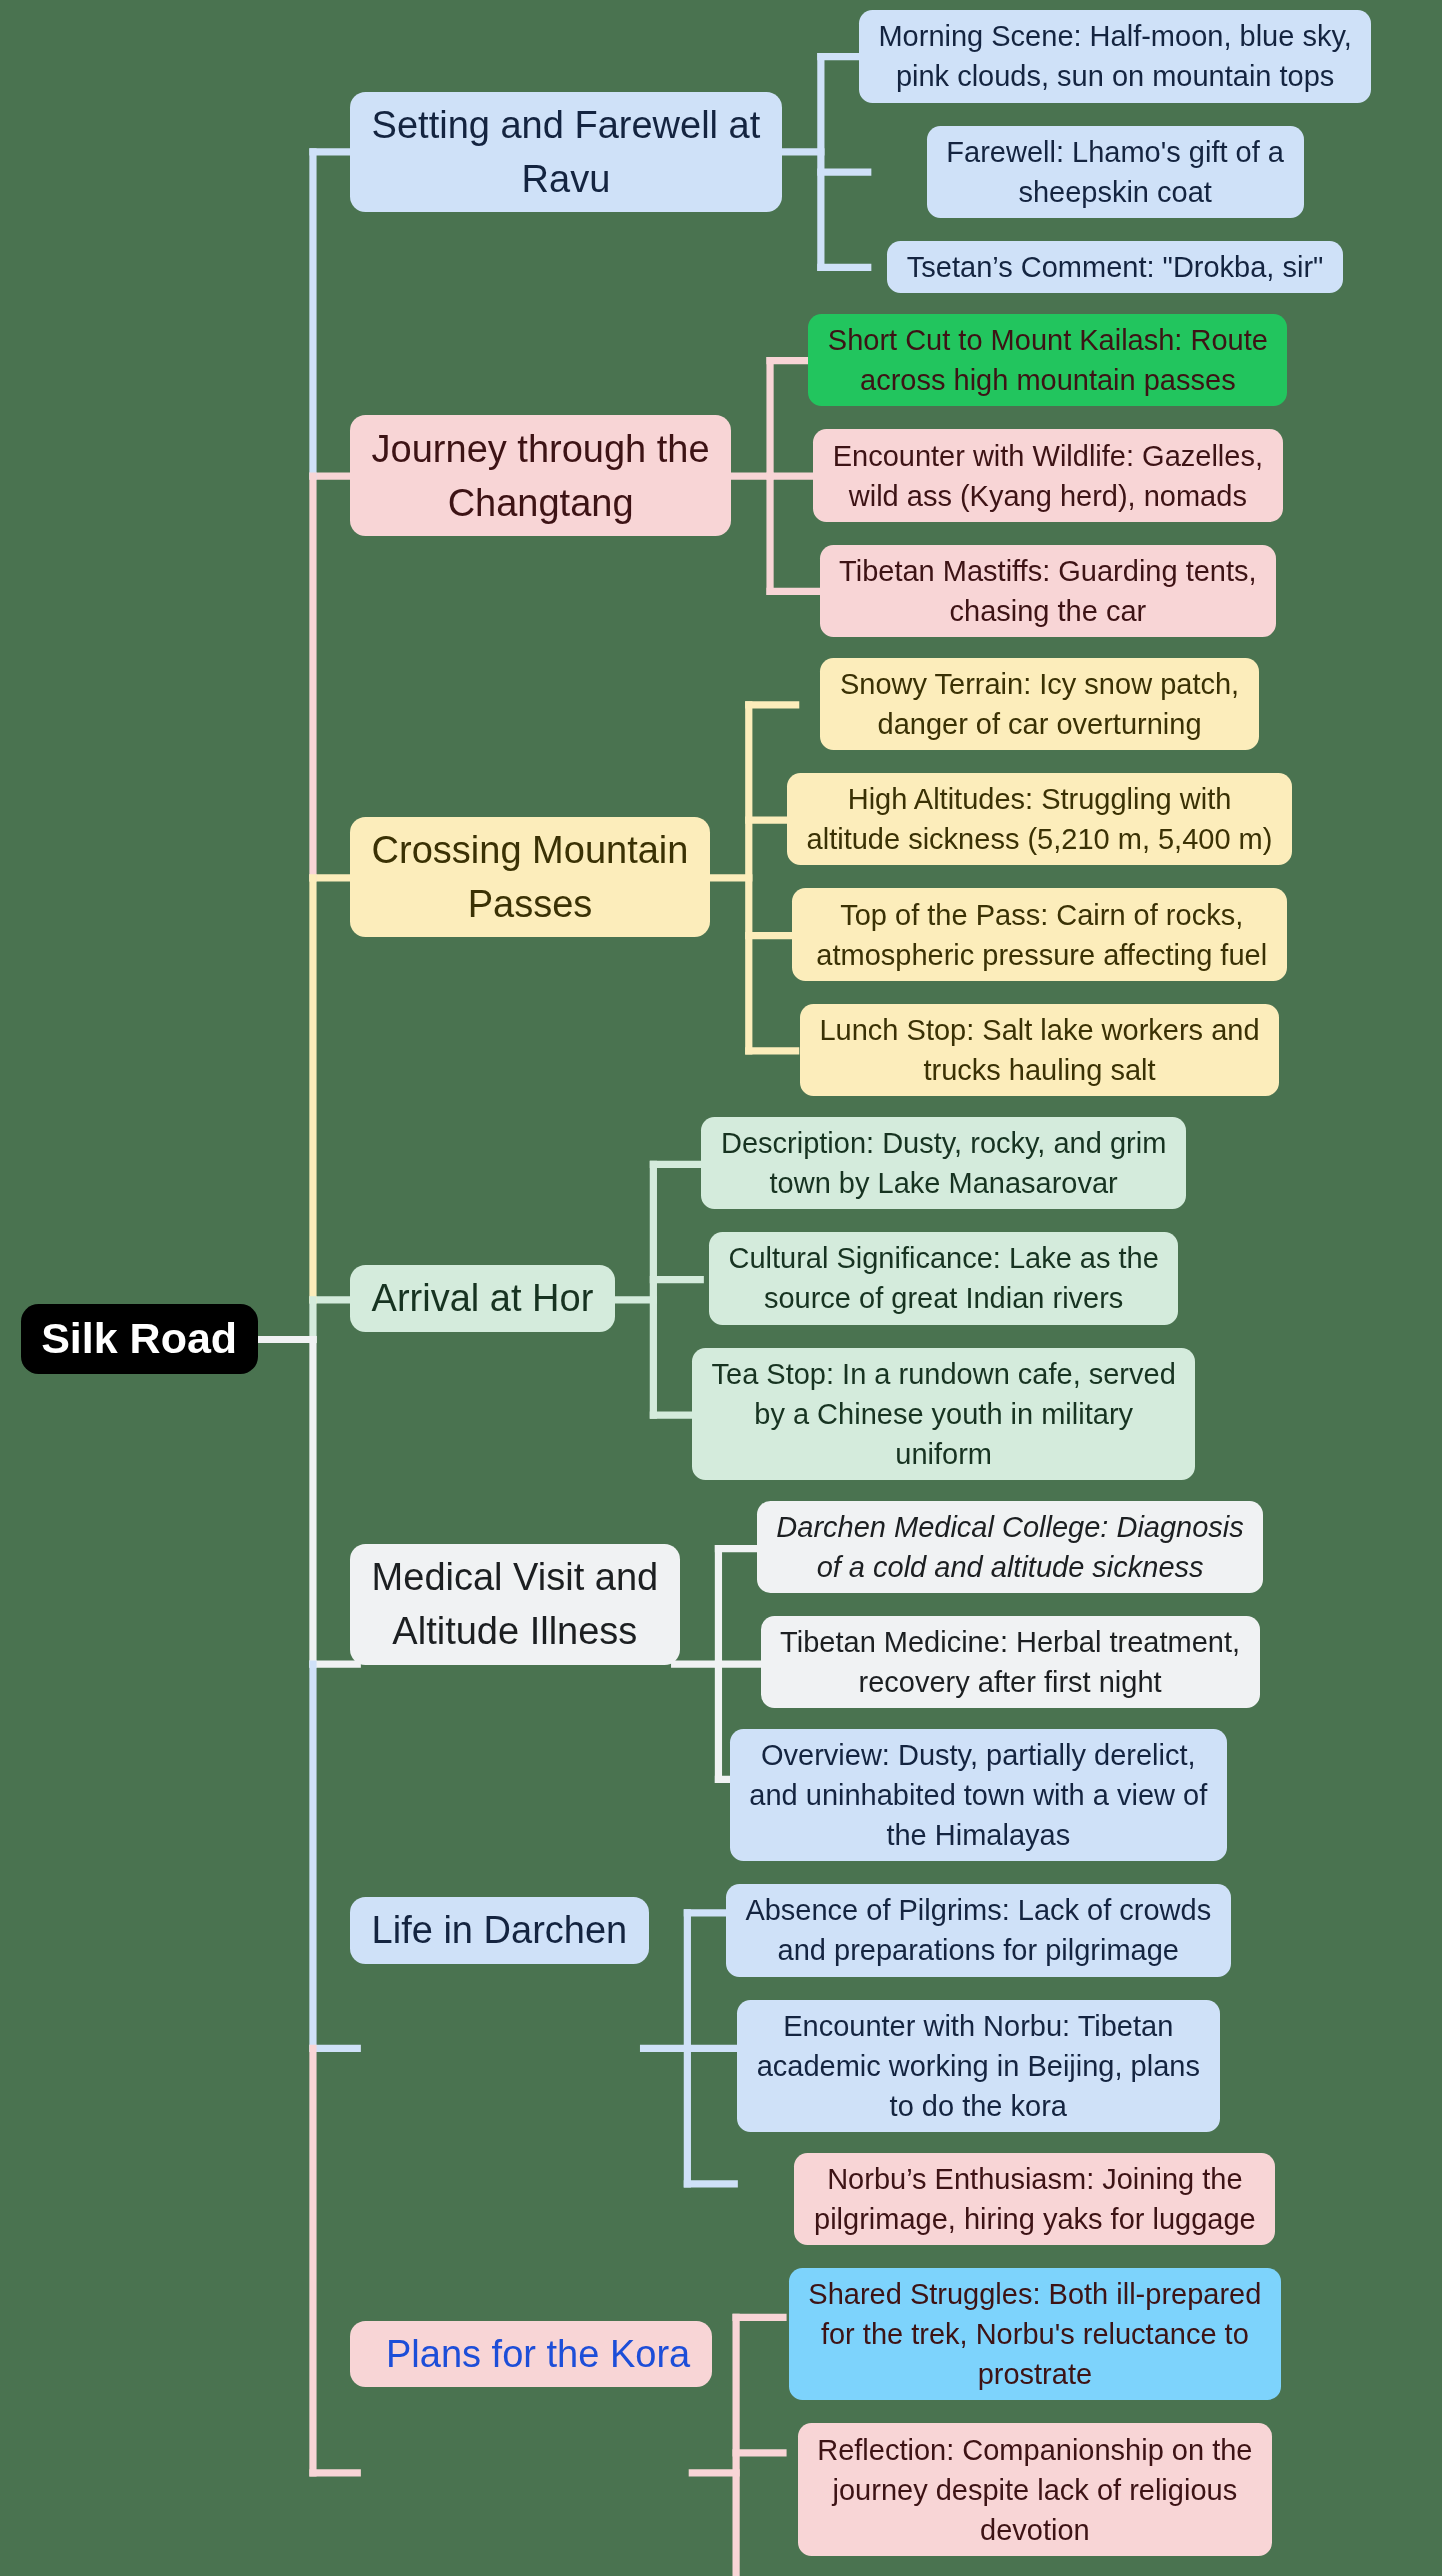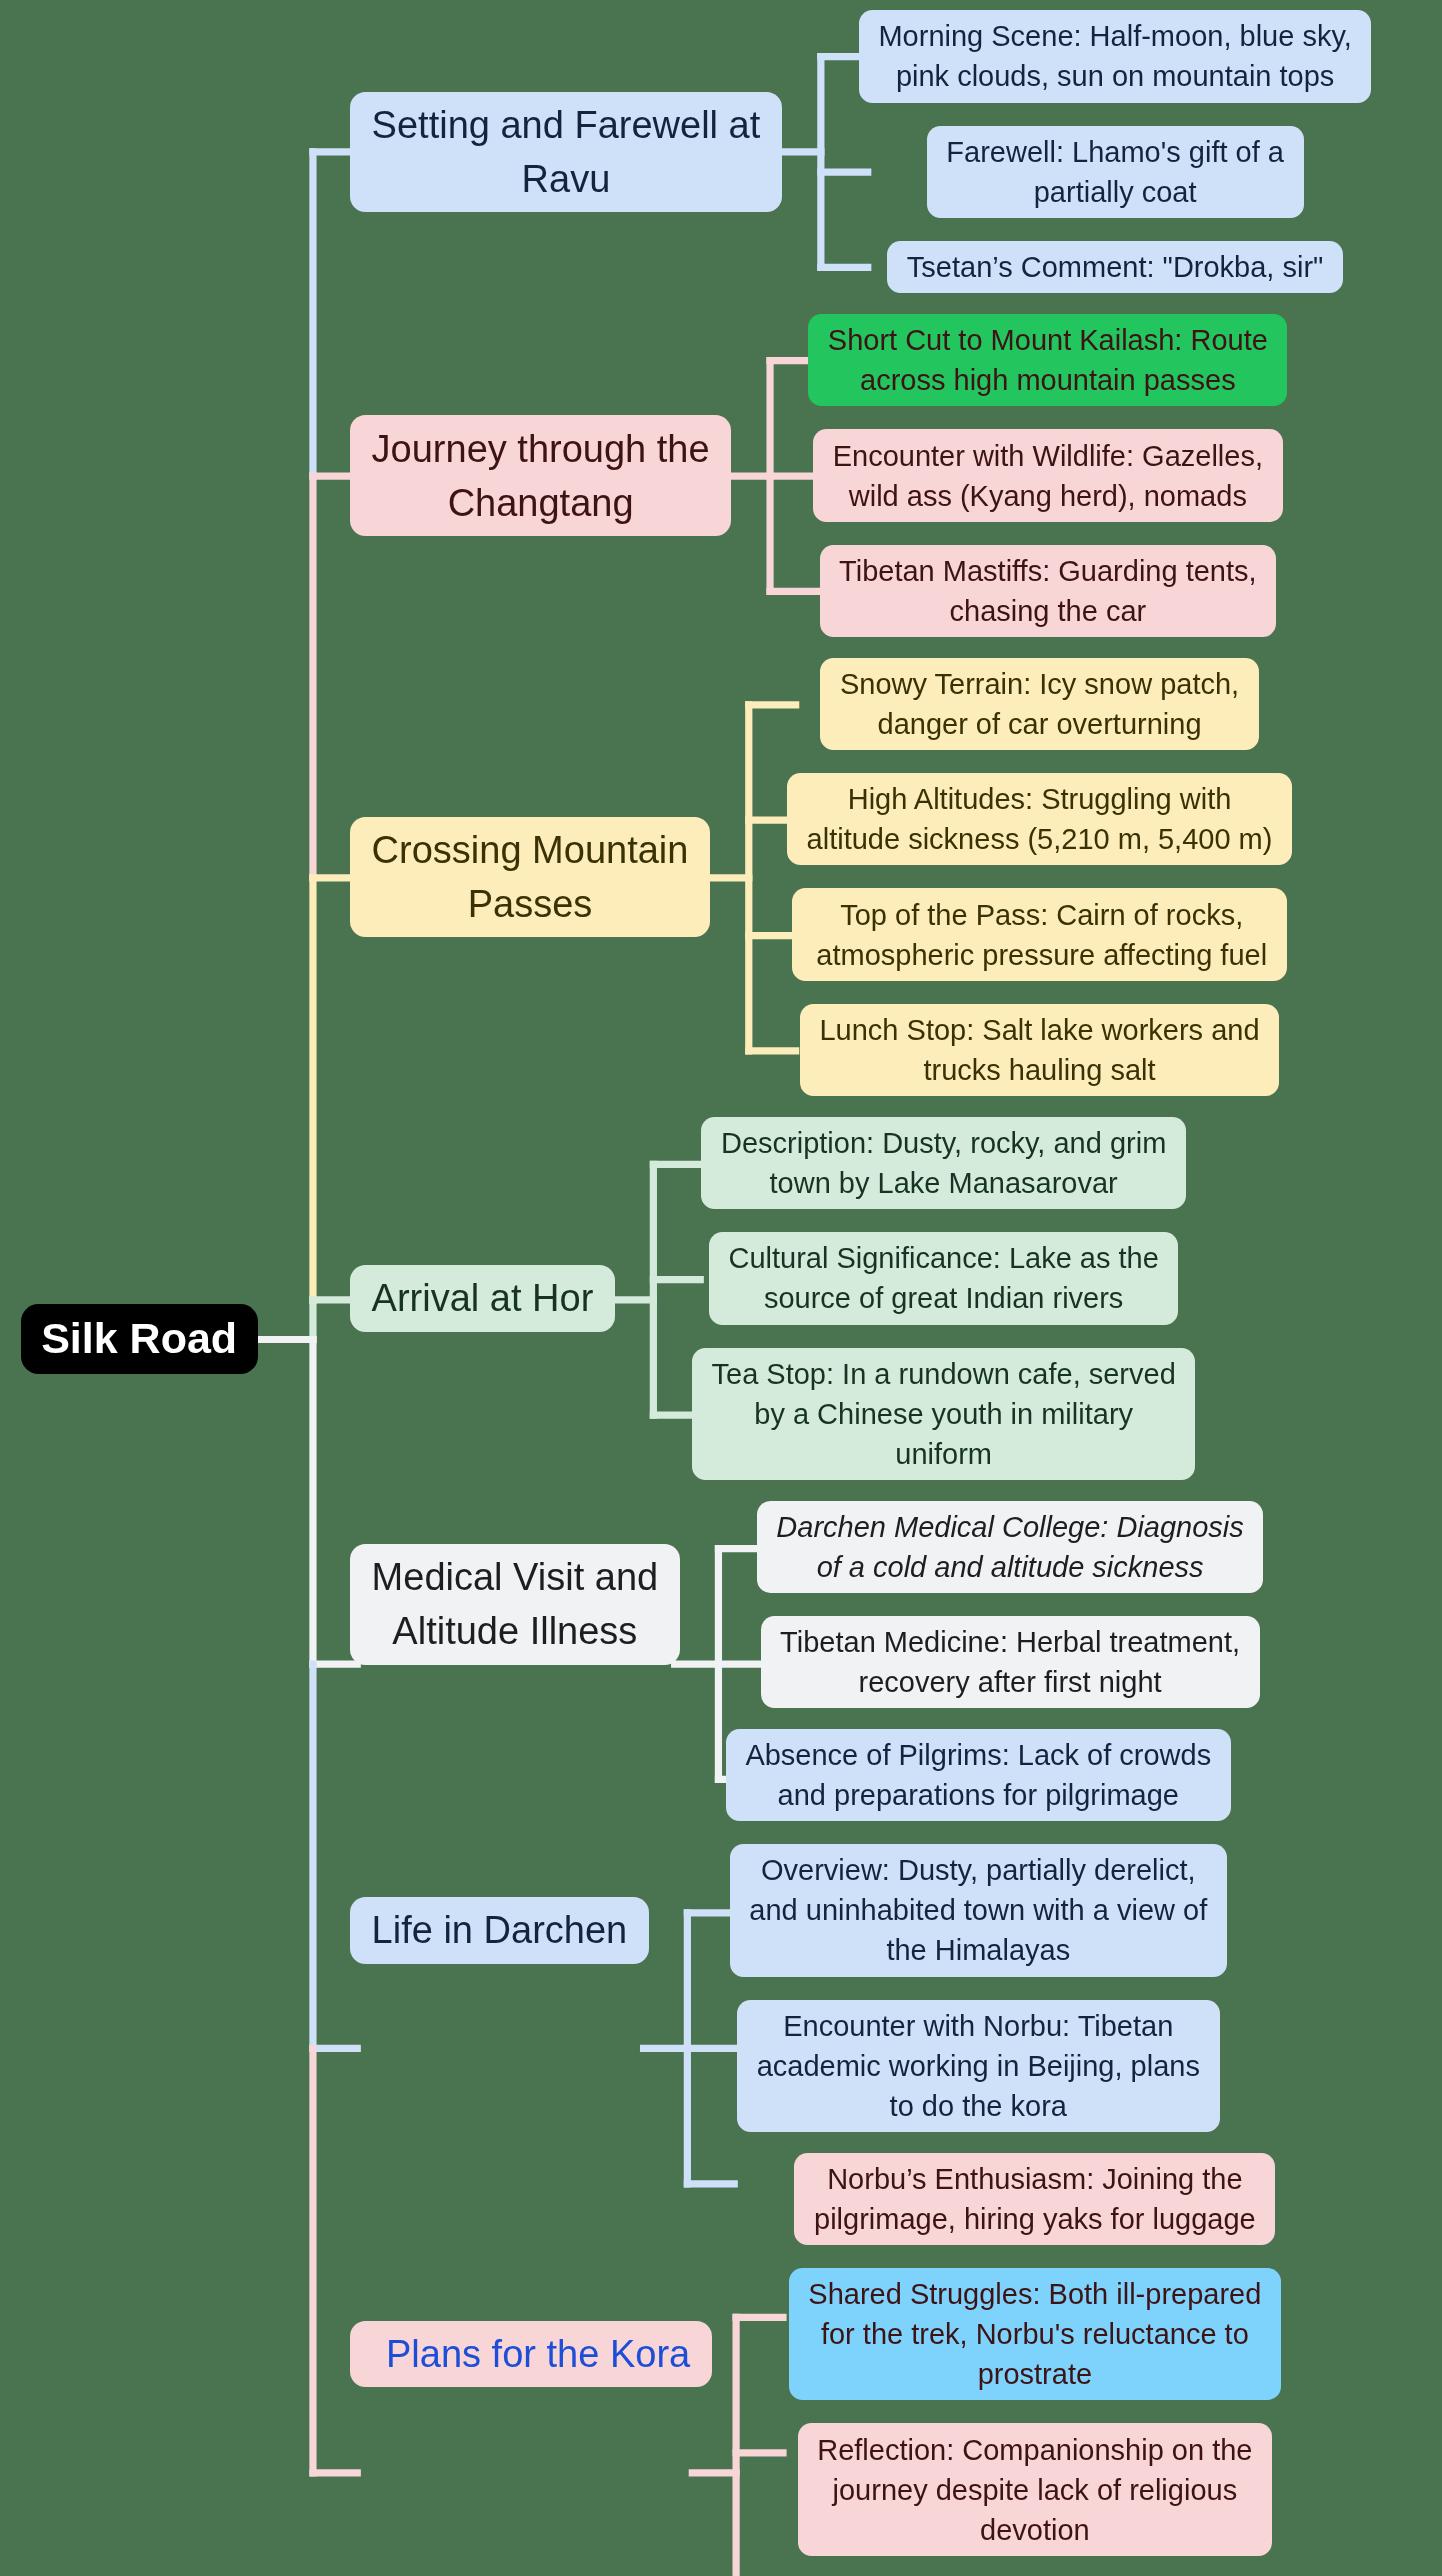--- a/index.html
+++ b/index.html
@@ -93,21 +93,21 @@
   <div class="root" id="rootNode" style="background: rgb(0, 0, 0); color: rgb(255, 255, 255);">Silk Road</div>
   <div id="branches">
       <div class="branch">
         <div class="title" style="background: rgb(207, 225, 248); color: rgb(20, 36, 64);">Setting and Farewell at
 Ravu</div>
         <div class="spacer"></div>
         <div class="children">
           <div class="child" style="background: rgb(207, 225, 248); color: rgb(20, 36, 64);">Morning Scene: Half-moon, blue sky,
 pink clouds, sun on mountain tops</div>
           <div class="child" style="background: rgb(207, 225, 248); color: rgb(20, 36, 64);">Farewell: Lhamo's gift of a
-partially coat</div>
+sheepskin coat</div>
           <div class="child" style="background: rgb(207, 225, 248); color: rgb(20, 36, 64);">Tsetan’s Comment: "Drokba, sir"</div>
         </div>
       </div>
       <div class="branch">
         <div class="title" style="background: rgb(248, 213, 214); color: rgb(61, 19, 21);">Journey through the
 Changtang</div>
         <div class="spacer"></div>
         <div class="children">
           <div class="child" style="background: #22c55e; color: rgb(61, 19, 21);">Short Cut to Mount Kailash: Route
 across high mountain passes</div>
@@ -153,25 +153,25 @@
           <div class="child" style="background: rgb(240, 242, 243); color: rgb(28, 31, 33); font-style: italic;">Darchen Medical College: Diagnosis
 of a cold and altitude sickness</div>
           <div class="child" style="background: rgb(240, 242, 243); color: rgb(28, 31, 33);">Tibetan Medicine: Herbal treatment,
 recovery after first night</div>
         </div>
       </div>
       <div class="branch">
         <div class="title" style="background: rgb(207, 225, 248); color: rgb(20, 36, 64);">Life in Darchen</div>
         <div class="spacer"></div>
         <div class="children">
-          <div class="child" style="background: rgb(207, 225, 248); color: rgb(20, 36, 64);">Absence of Pilgrims: Lack of crowds
-and preparations for pilgrimage</div>
           <div class="child" style="background: rgb(207, 225, 248); color: rgb(20, 36, 64);">Overview: Dusty, partially derelict,
 and uninhabited town with a view of
 the Himalayas</div>
+          <div class="child" style="background: rgb(207, 225, 248); color: rgb(20, 36, 64);">Absence of Pilgrims: Lack of crowds
+and preparations for pilgrimage</div>
           <div class="child" style="background: rgb(207, 225, 248); color: rgb(20, 36, 64);">Encounter with Norbu: Tibetan
 academic working in Beijing, plans
 to do the kora</div>
         </div>
       </div>
       <div class="branch">
         <div class="title" style="background: rgb(248, 213, 214); color: #1d4ed8; padding-left: 36px;">Plans for the Kora</div>
         <div class="spacer"></div>
         <div class="children">
           <div class="child" style="background: rgb(248, 213, 214); color: rgb(61, 19, 21);">Norbu’s Enthusiasm: Joining the

